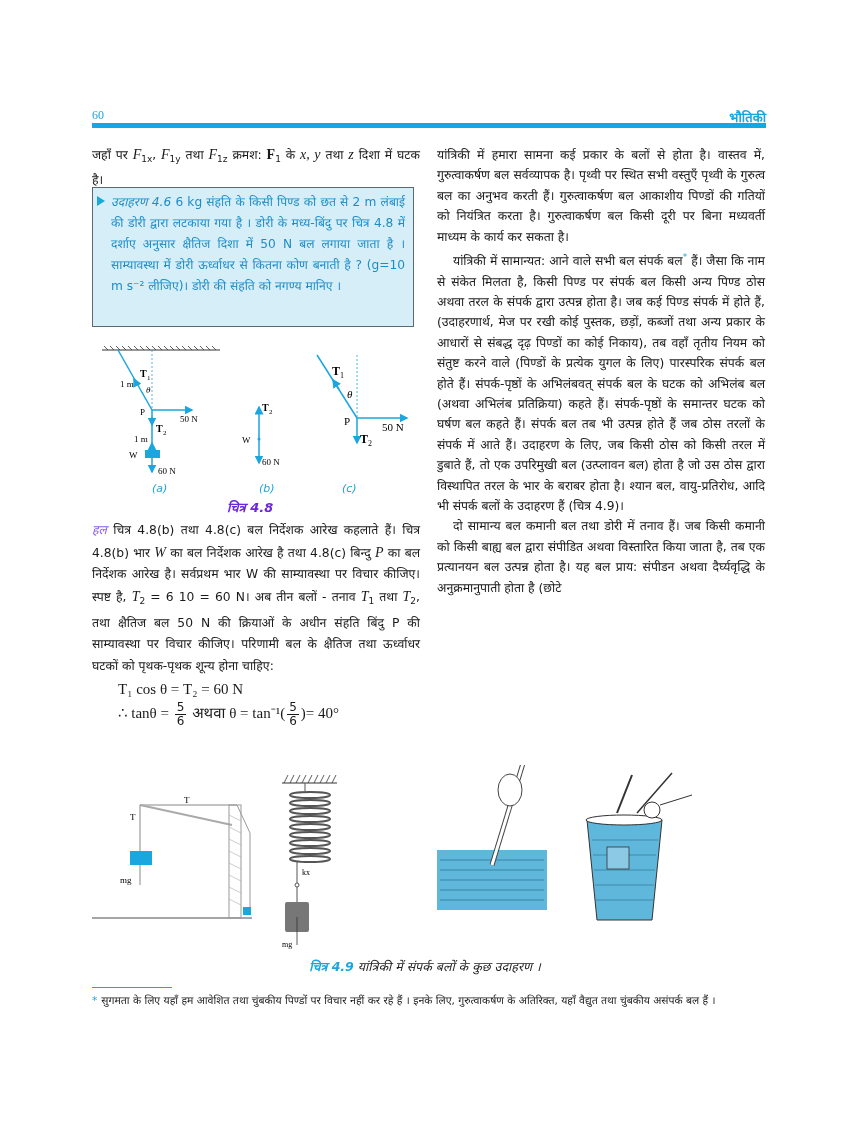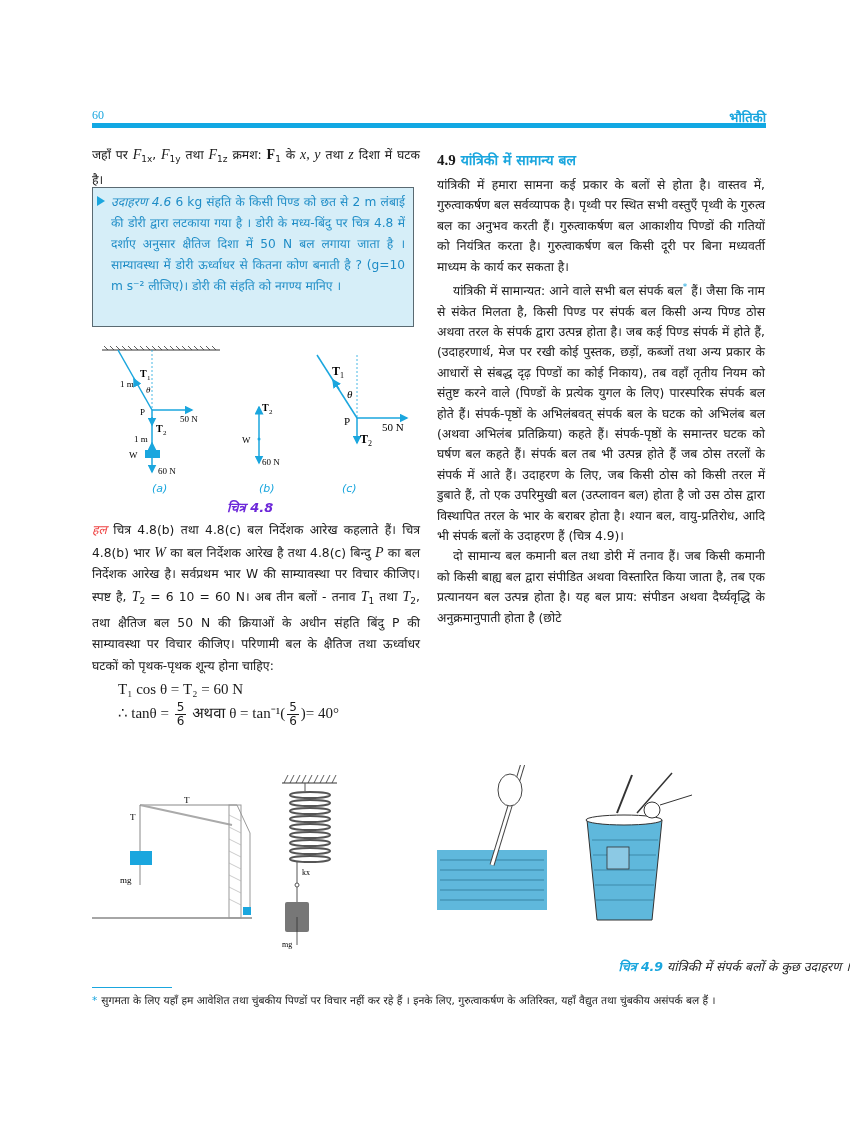--- a/index.html
+++ b/index.html
@@ -20,35 +20,35 @@
   .example-box { position: absolute; left: 92px; top: 187px; width: 322px; height: 140px; background: #d6eef8; border: 1px solid #5a6a72; padding: 4px 8px 4px 18px; font-size: 12.2px; line-height: 21px; color: #1e8cc6; font-family: "DejaVu Sans", sans-serif; text-align: justify; }
   .example-box .tri { position: absolute; left: 4px; top: 8px; width: 0; height: 0; border-left: 8px solid #1aa6de; border-top: 5px solid transparent; border-bottom: 5px solid transparent; }
   .example-box .ex-label { font-style: italic; font-weight: normal; color: #1e8cc6; }
 
   .fig48 { position: absolute; left: 92px; top: 335px; width: 330px; height: 180px; }
   .fig-caption { color: #6d28d9; font-style: italic; font-family: "DejaVu Sans", sans-serif; font-weight: bold; }
   .fig48 .sub { position: absolute; top: 147px; font-size: 11px; color: #1aa6de; font-style: italic; font-family: "DejaVu Sans", sans-serif; }
   .fig48 .cap { position: absolute; top: 163px; left: 135px; font-size: 13px; }
 
   .solution { position: absolute; left: 92px; top: 520px; width: 328px; font-size: 12.3px; line-height: 21.6px; text-align: justify; font-family: "DejaVu Sans", sans-serif; }
-  .solution .sol-label { color: #ef4444; font-style: italic; }
+  .solution .sol-label { color: #8b5cf6; font-style: italic; }
 
   .equations { position: absolute; left: 118px; top: 678px; width: 300px; font-family: "Liberation Serif", serif; font-size: 15px; line-height: 23px; }
   .equations .eq { white-space: nowrap; }
   .frac { display: inline-block; vertical-align: middle; text-align: center; font-family: "DejaVu Sans", sans-serif; font-size: 12px; line-height: 13px; margin: 0 2px; }
   .frac .num { display: block; border-bottom: 1px solid #1a1a1a; padding: 0 2px; }
   .frac .den { display: block; padding: 0 2px; }
 
   .sec-title { font-weight: bold; font-size: 14px; line-height: 26px; margin: 2px 0; }
   .sec-title .num { color: #1a1a1a; font-family: "Liberation Serif", serif; font-size: 15px; }
   .sec-title .txt { color: #1aa6de; }
   .end-mark { display: inline-block; width: 0; height: 0; border-right: 8px solid #1aa6de; border-top: 5px solid transparent; border-bottom: 5px solid transparent; margin-left: 14px; vertical-align: middle; }
 
   .fig49 { position: absolute; left: 92px; top: 765px; width: 680px; height: 190px; }
-  .fig49-caption { position: absolute; left: 0; top: 958px; width: 850px; text-align: right; font-size: 12.5px; font-family: "DejaVu Sans", sans-serif; }
+  .fig49-caption { position: absolute; left: 0; top: 958px; width: 850px; text-align: center; font-size: 12.5px; font-family: "DejaVu Sans", sans-serif; }
   .fig49-caption .lbl { color: #1aa6de; font-style: italic; font-weight: bold; }
   .fig49-caption .txt { font-style: italic; color: #222; }
 
   .fn-rule { position: absolute; left: 92px; top: 987px; width: 80px; height: 1px; background: #1aa6de; }
   .footnote { position: absolute; left: 92px; top: 992px; width: 676px; font-size: 10.6px; line-height: 17px; font-family: "DejaVu Sans", sans-serif; color: #222; }
   .footnote .star { color: #1aa6de; margin-right: 4px; }
   i.m { font-family: "Liberation Serif", serif; font-style: italic; font-size: 14px; }
   b.m { font-family: "Liberation Serif", serif; font-weight: bold; font-size: 14px; }
   sub, sup { font-size: 9px; }
 </style>
@@ -162,24 +162,20 @@
 </div>
 
 <div class="equations">
   <div class="eq">T₁ cos θ = T₂ = 60 N</div>
   <div class="eq">
     <span>∴ tanθ = </span><span class="frac"><span class="num">5</span><span class="den">6</span></span><span> अथवा θ = tan⁻¹</span>(<span class="frac"><span class="num">5</span><span class="den">6</span></span>)<span>= 40°</span>
   </div>
 </div>
 
 <div class="col col-right">
-  <div class="sec-title">
-    <span class="num">4.9</span>
-    <span class="txt">यांत्रिकी में सामान्य बल</span>
-  </div>
   <p>यांत्रिकी में हमारा सामना कई प्रकार के बलों से होता है। वास्तव में, गुरुत्वाकर्षण बल सर्वव्यापक है। पृथ्वी पर स्थित सभी वस्तुएँ पृथ्वी के गुरुत्व बल का अनुभव करती हैं। गुरुत्वाकर्षण बल आकाशीय पिण्डों की गतियों को नियंत्रित करता है। गुरुत्वाकर्षण बल किसी दूरी पर बिना मध्यवर्ती माध्यम के कार्य कर सकता है।</p>
   <p class="indent"><span>यांत्रिकी में सामान्यत: आने वाले सभी बल संपर्क बल</span><sup style="color:#1aa6de">*</sup><span> हैं। जैसा कि नाम से संकेत मिलता है, किसी पिण्ड पर संपर्क बल किसी अन्य पिण्ड ठोस अथवा तरल के संपर्क द्वारा उत्पन्न होता है। जब कई पिण्ड संपर्क में होते हैं, (उदाहरणार्थ, मेज पर रखी कोई पुस्तक, छड़ों, कब्जों तथा अन्य प्रकार के आधारों से संबद्ध दृढ़ पिण्डों का कोई निकाय), तब वहाँ तृतीय नियम को संतुष्ट करने वाले (पिण्डों के प्रत्येक युगल के लिए) पारस्परिक संपर्क बल होते हैं। संपर्क-पृष्ठों के अभिलंबवत् संपर्क बल के घटक को अभिलंब बल (अथवा अभिलंब प्रतिक्रिया) कहते हैं। संपर्क-पृष्ठों के समान्तर घटक को घर्षण बल कहते हैं। संपर्क बल तब भी उत्पन्न होते हैं जब ठोस तरलों के संपर्क में आते हैं। उदाहरण के लिए, जब किसी ठोस को किसी तरल में डुबाते हैं, तो एक उपरिमुखी बल (उत्प्लावन बल) होता है जो उस ठोस द्वारा विस्थापित तरल के भार के बराबर होता है। श्यान बल, वायु-प्रतिरोध, आदि भी संपर्क बलों के उदाहरण हैं (चित्र 4.9)।</span></p>
   <p class="indent">दो सामान्य बल कमानी बल तथा डोरी में तनाव हैं। जब किसी कमानी को किसी बाह्य बल द्वारा संपीडित अथवा विस्तारित किया जाता है, तब एक प्रत्यानयन बल उत्पन्न होता है। यह बल प्राय: संपीडन अथवा दैर्घ्यवृद्धि के अनुक्रमानुपाती होता है (छोटे</p>
 </div>
 
 <div class="fig49">
   <svg width="680" height="190" viewBox="0 0 680 190">
 
     <g>
       <line x1="0" y1="153" x2="160" y2="153" stroke="#888" stroke-width="1.5"></line>

